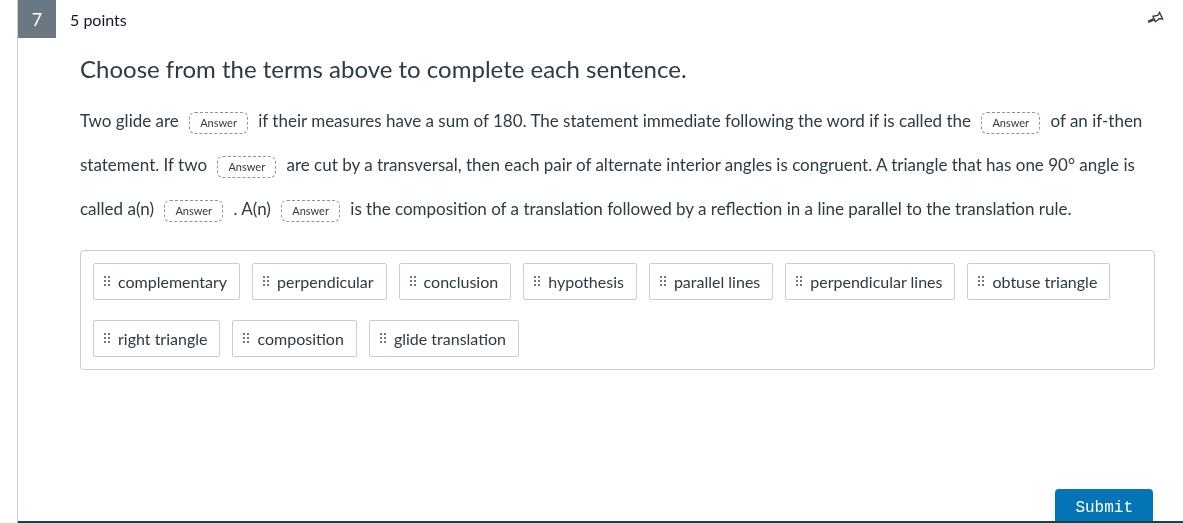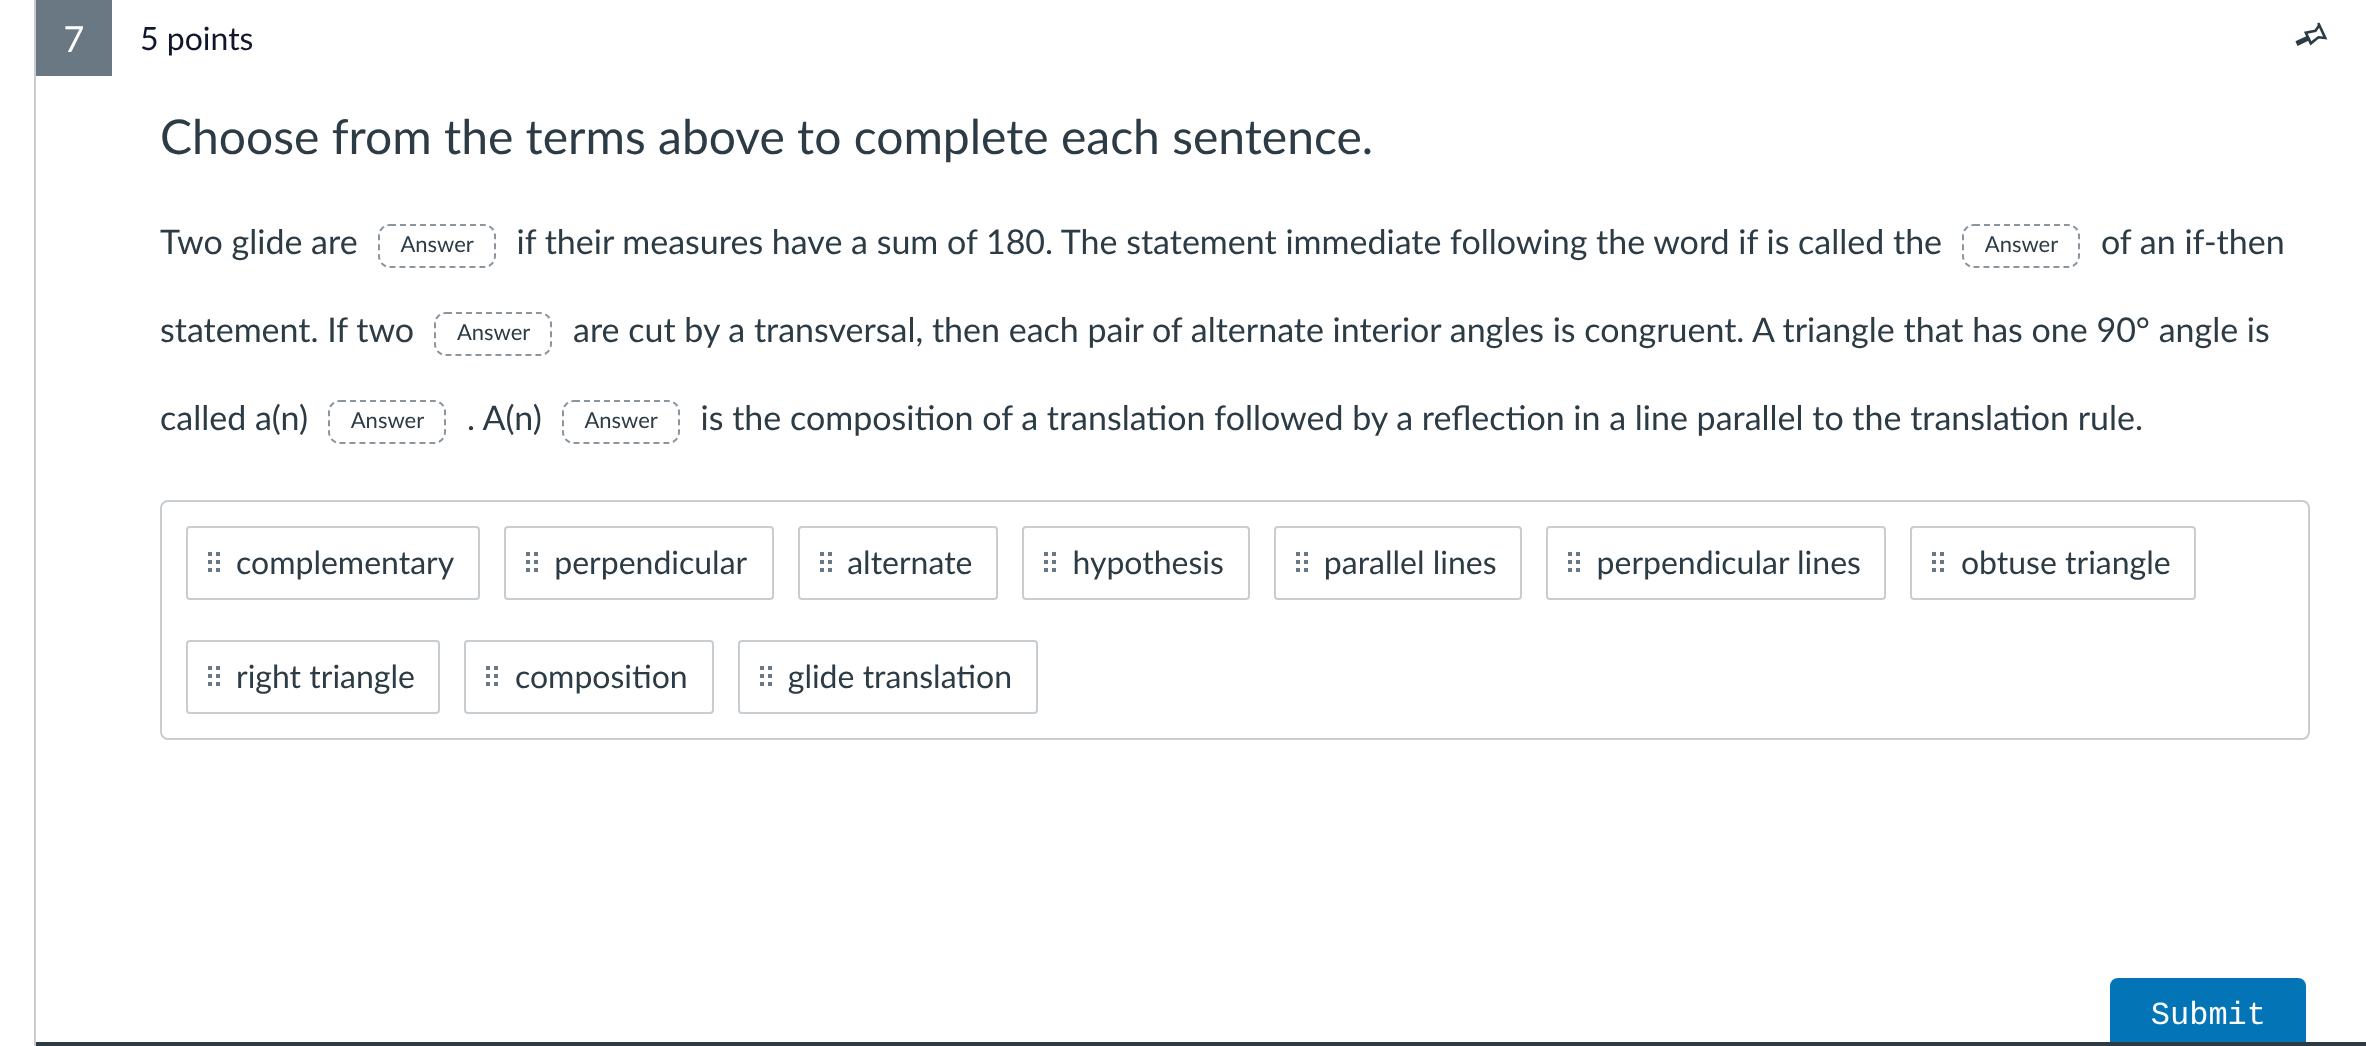--- a/index.html
+++ b/index.html
@@ -187,21 +187,21 @@
         </div>
         <div class="term">
           <span class="grip">
             <span></span>
             <span></span>
             <span></span>
             <span></span>
             <span></span>
             <span></span>
           </span>
-          <span>alternate</span>
+          <span>conclusion</span>
         </div>
         <div class="term">
           <span class="grip">
             <span></span>
             <span></span>
             <span></span>
             <span></span>
             <span></span>
             <span></span>
           </span>

